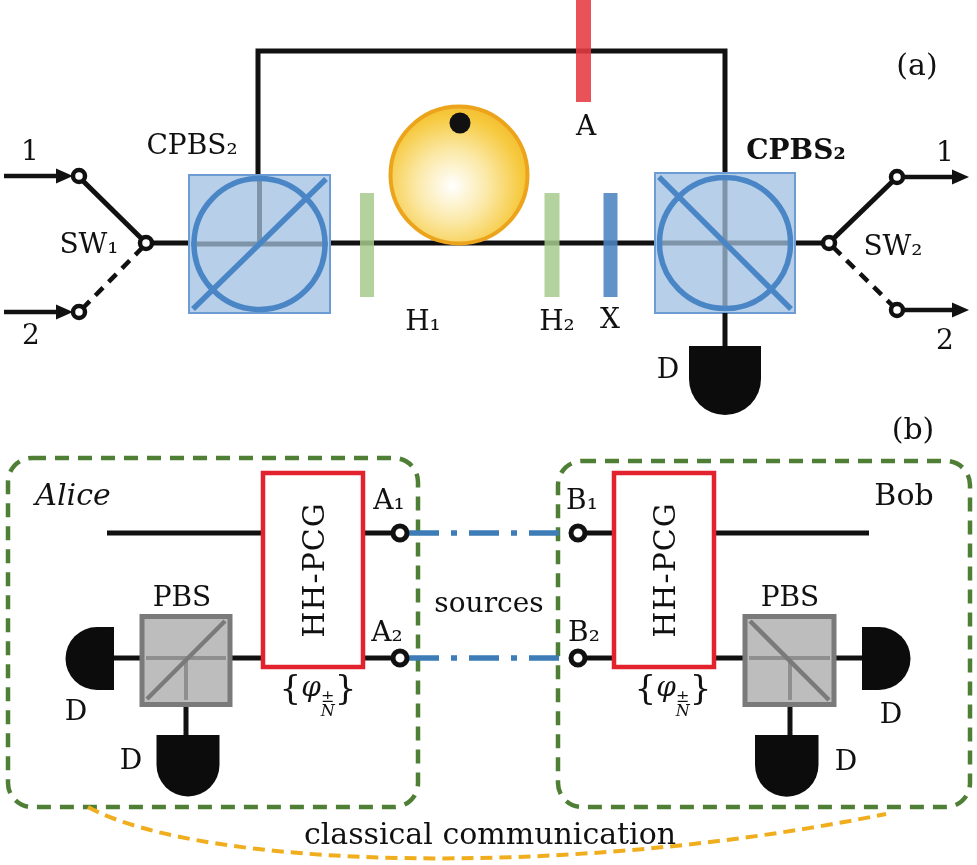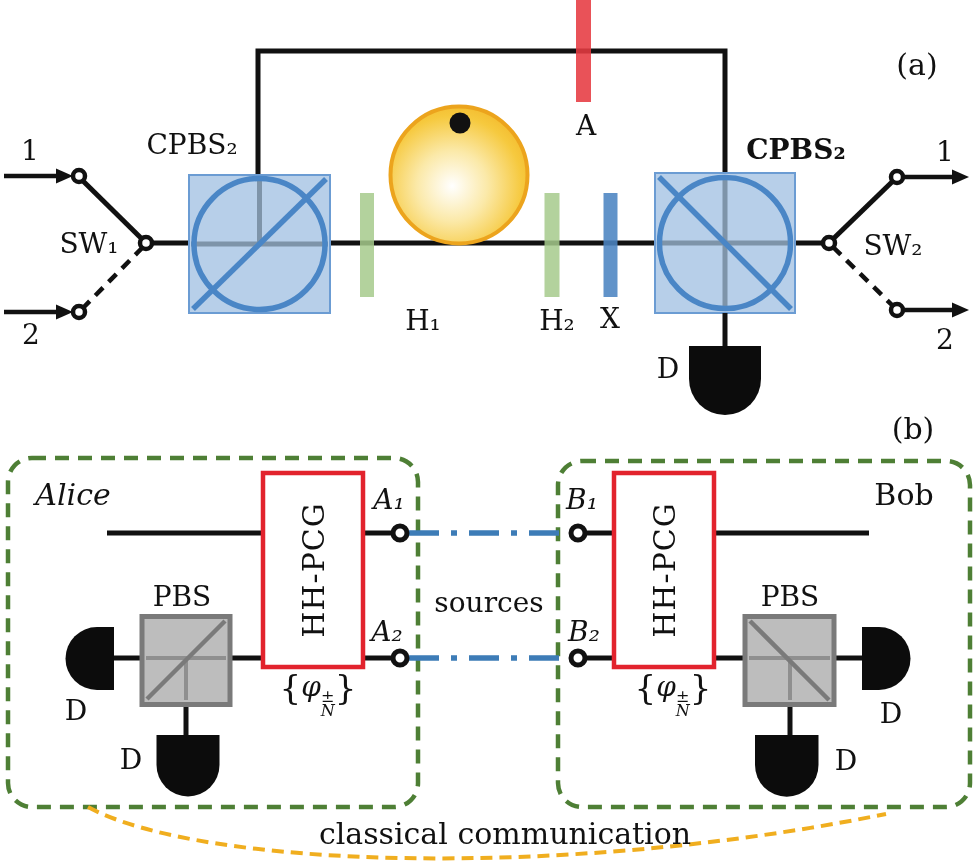--- a/index.html
+++ b/index.html
@@ -2,21 +2,21 @@
 <html><head>
 <meta charset="utf-8">
 <style>
   html,body{margin:0;padding:0;background:#fff;}
   .stage{position:relative;width:977px;height:865px;background:#fff;overflow:hidden;
          font-family:"DejaVu Serif","Liberation Serif",serif;color:#111;}
   .stage svg{position:absolute;left:0;top:0;}
   .lbl{position:absolute;transform:translate(-50%,-50%);white-space:nowrap;
        font-size:28px;line-height:1;color:#111;}
   .lbl.big{font-size:30px;}
-  .lbl.it{font-style:italic;}
+  .lbl.it{}
   .vtext{position:absolute;transform:translate(-50%,-50%) rotate(-90deg);
          font-size:30px;letter-spacing:1px;white-space:nowrap;color:#111;}
   .state{position:absolute;transform:translate(-50%,-50%);white-space:nowrap;
          font-size:27px;}
   .state .brace{font-size:34px;vertical-align:-3px;}
   .state .phi{font-style:italic;font-size:28px;}
   .state .stack{display:inline-flex;flex-direction:column;align-items:center;
                 vertical-align:-6px;line-height:.85;}
   .state .stack span{font-size:16px;}
   .state .stack .sub{font-style:italic;}
@@ -170,21 +170,21 @@
 <div class="lbl" style="left:790px;top:597px;">PBS</div>
 <div class="lbl" style="left:76px;top:711px;">D</div>
 <div class="lbl" style="left:131px;top:760px;">D</div>
 <div class="lbl" style="left:891px;top:714px;">D</div>
 <div class="lbl" style="left:846px;top:761px;">D</div>
 <div class="lbl it" style="left:389px;top:500px;">A₁</div>
 <div class="lbl it" style="left:387px;top:632px;">A₂</div>
 <div class="lbl it" style="left:582px;top:500px;text-align:center;">B₁</div>
 <div class="lbl it" style="left:584px;top:632px;">B₂</div>
 <div class="lbl" style="left:489px;top:603px;">sources</div>
-<div class="lbl big" style="left:490px;top:834px;margin-left:15px;">classical communication</div>
+<div class="lbl big" style="left:490px;top:834px;">classical communication</div>
 
 <div class="vtext" style="left:313px;top:570px;">HH-PCG</div>
 <div class="vtext" style="left:664px;top:570px;">HH-PCG</div>
 
 <div class="state" style="left:318px;top:692px;">
   <span class="brace">{</span><span class="phi">φ</span><span class="stack">
         <span class="sup">±</span>
         <span class="sub">N</span>
       </span><span class="brace">}</span>
 </div>

